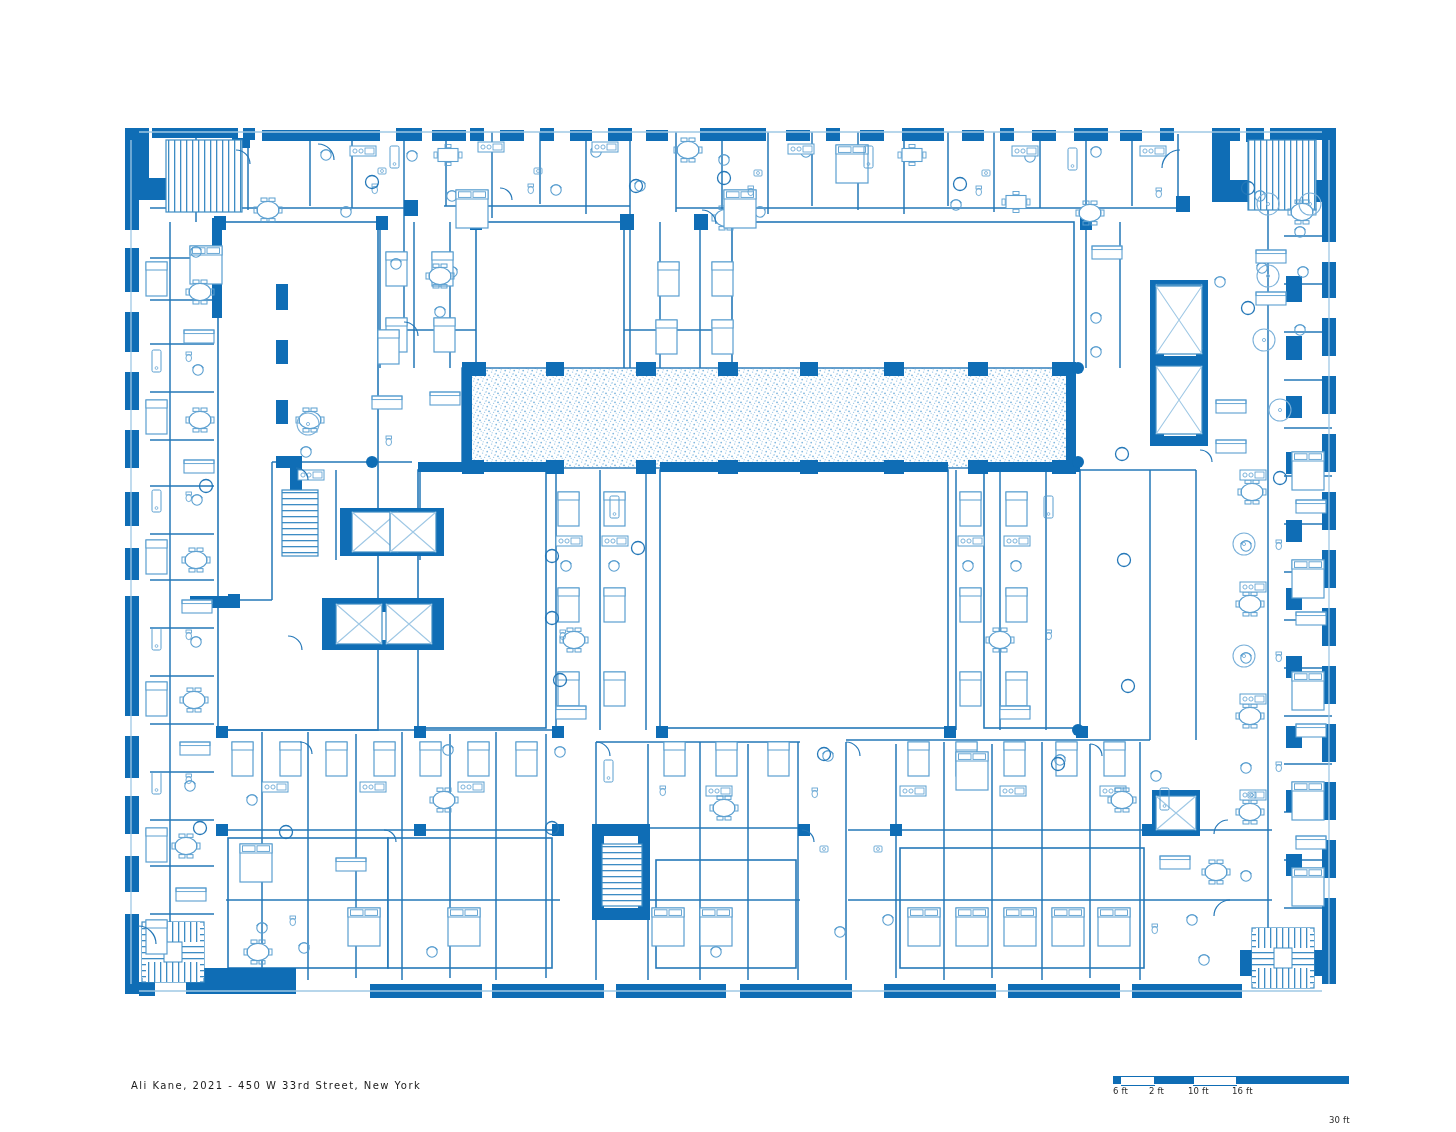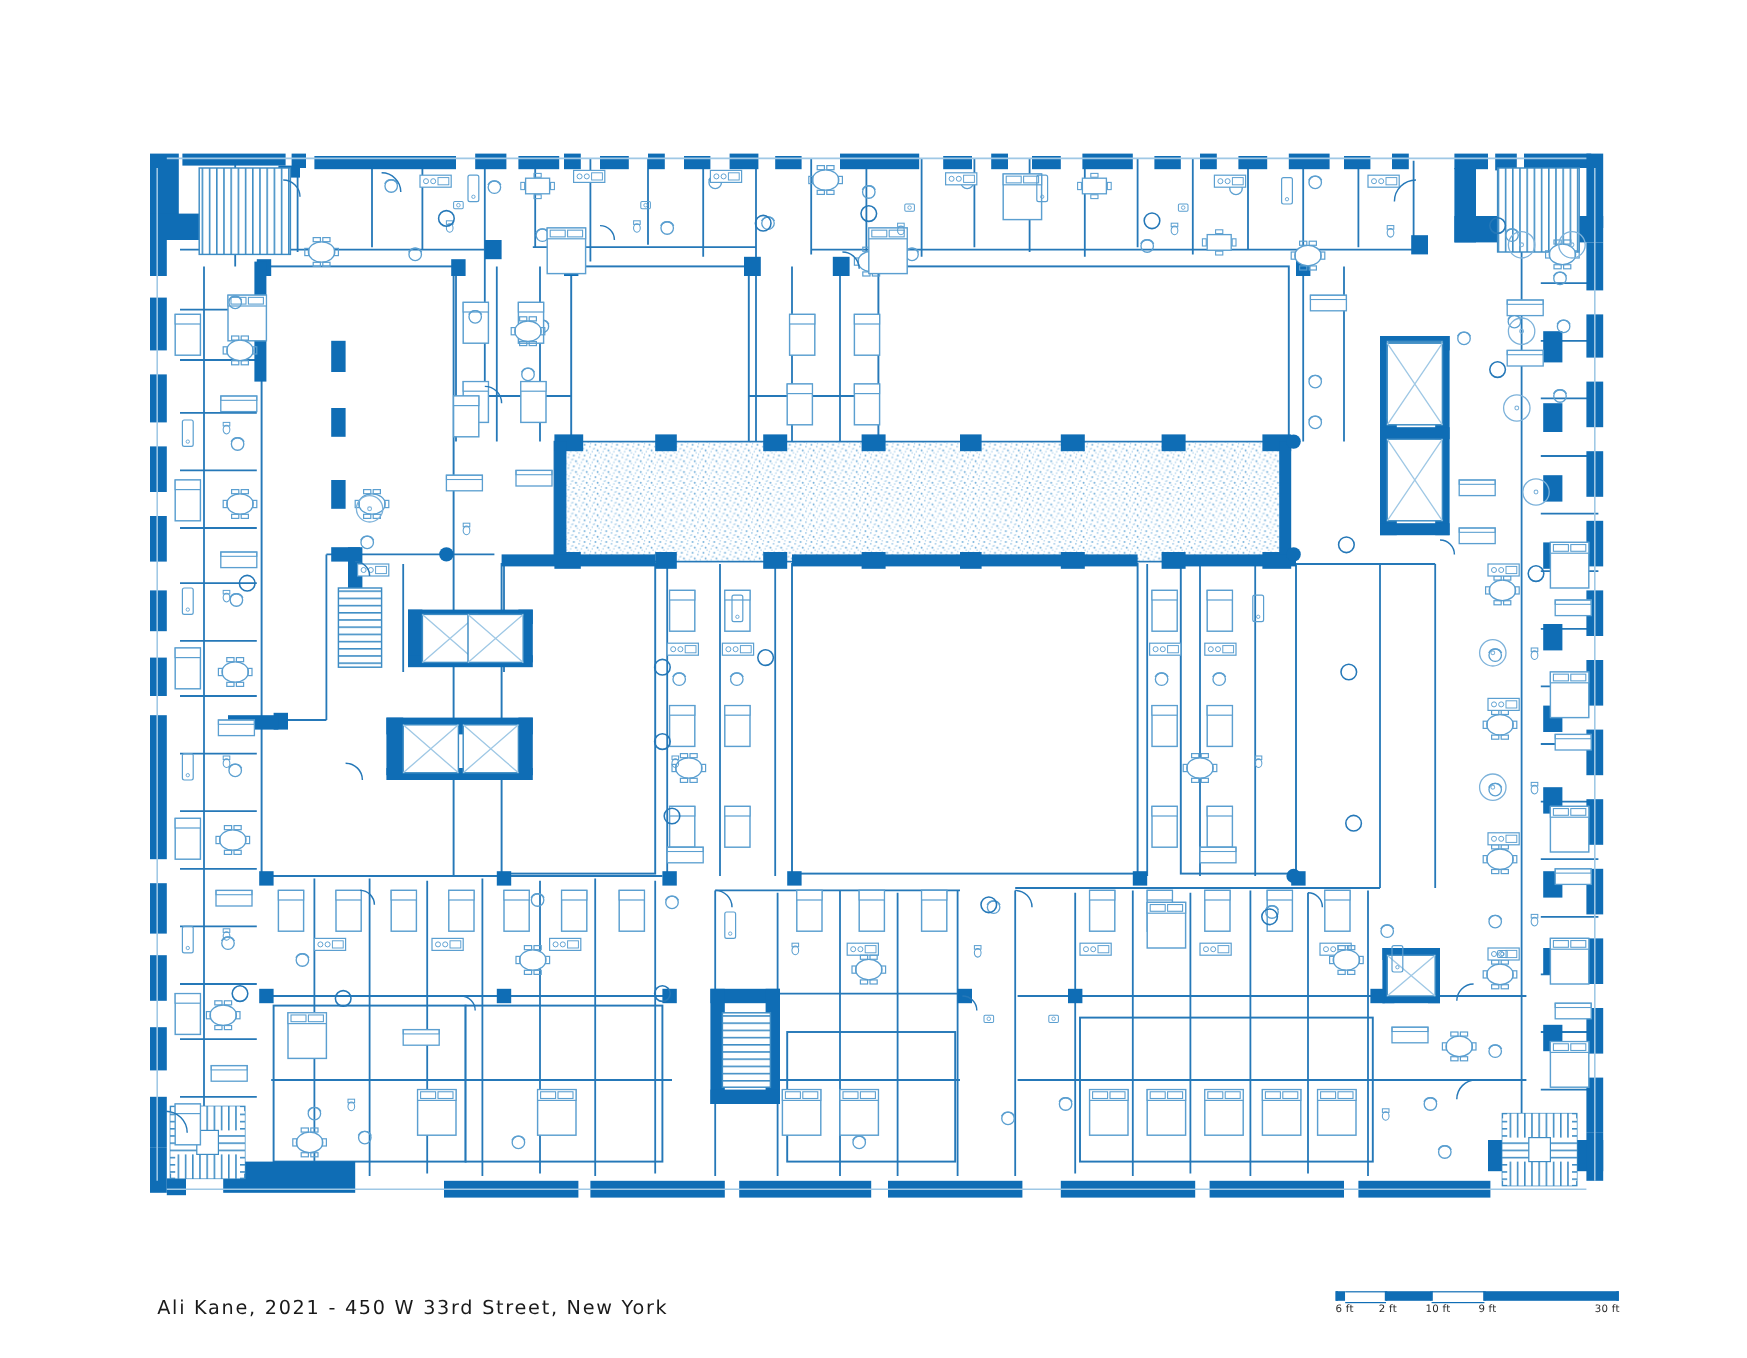--- a/index.html
+++ b/index.html
@@ -26,21 +26,21 @@
     top: 0;
     width: 1456px;
     height: 1132px;
     display: block;
   }
   #caption {
     position: absolute;
     left: 131px;
     top: 1080px;
     font-family: "DejaVu Sans", sans-serif;
-    font-size: 16px;
+    font-size: 10px;
     letter-spacing: 1.45px;
     color: #1a1a1a;
     white-space: nowrap;
     font-weight: 400;
   }
   #scalebar {
     position: absolute;
     left: 1113px;
     top: 1076px;
     width: 236px;
@@ -762,17 +762,17 @@
       <div class="sb-seg sb-fill" style="left:124px;width:112px;"></div>
       <div class="sb-tick" style="left:0px;"></div>
       <div class="sb-tick" style="left:41px;"></div>
       <div class="sb-tick" style="left:79px;"></div>
       <div class="sb-tick" style="left:123px;"></div>
       <div class="sb-tick" style="left:234px;"></div>
     </div>
     <div class="sb-label" style="left:0px;">6 ft</div>
     <div class="sb-label" style="left:36px;">2 ft</div>
     <div class="sb-label" style="left:75px;">10 ft</div>
-    <div class="sb-label" style="left:119px;">9 ft</div>
-    <div class="sb-label" style="left:216px;">30 ft</div>
+    <div class="sb-label" style="left:119px;">16 ft</div>
+    <div class="sb-label" style="left:216px;margin-top:29px;">30 ft</div>
   </div>
 
 </div>
 
 </body></html>

